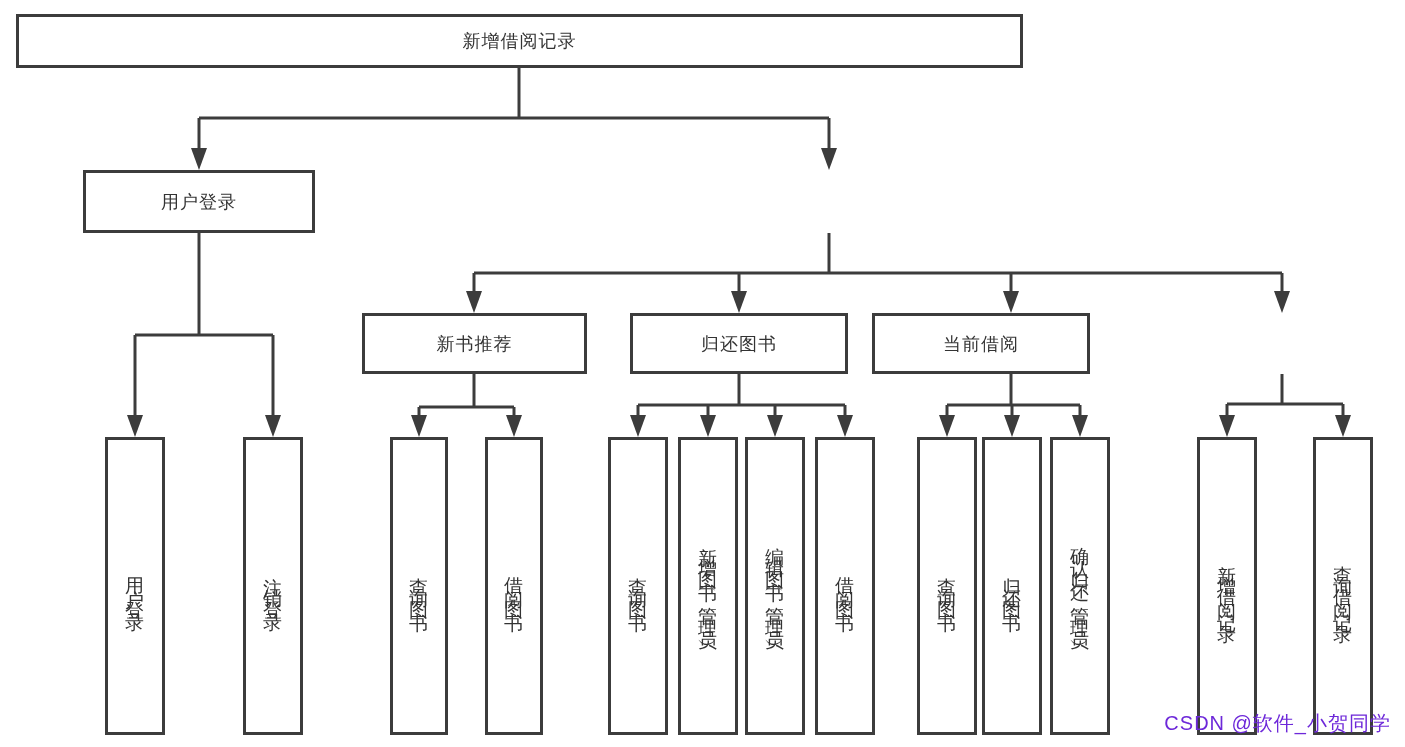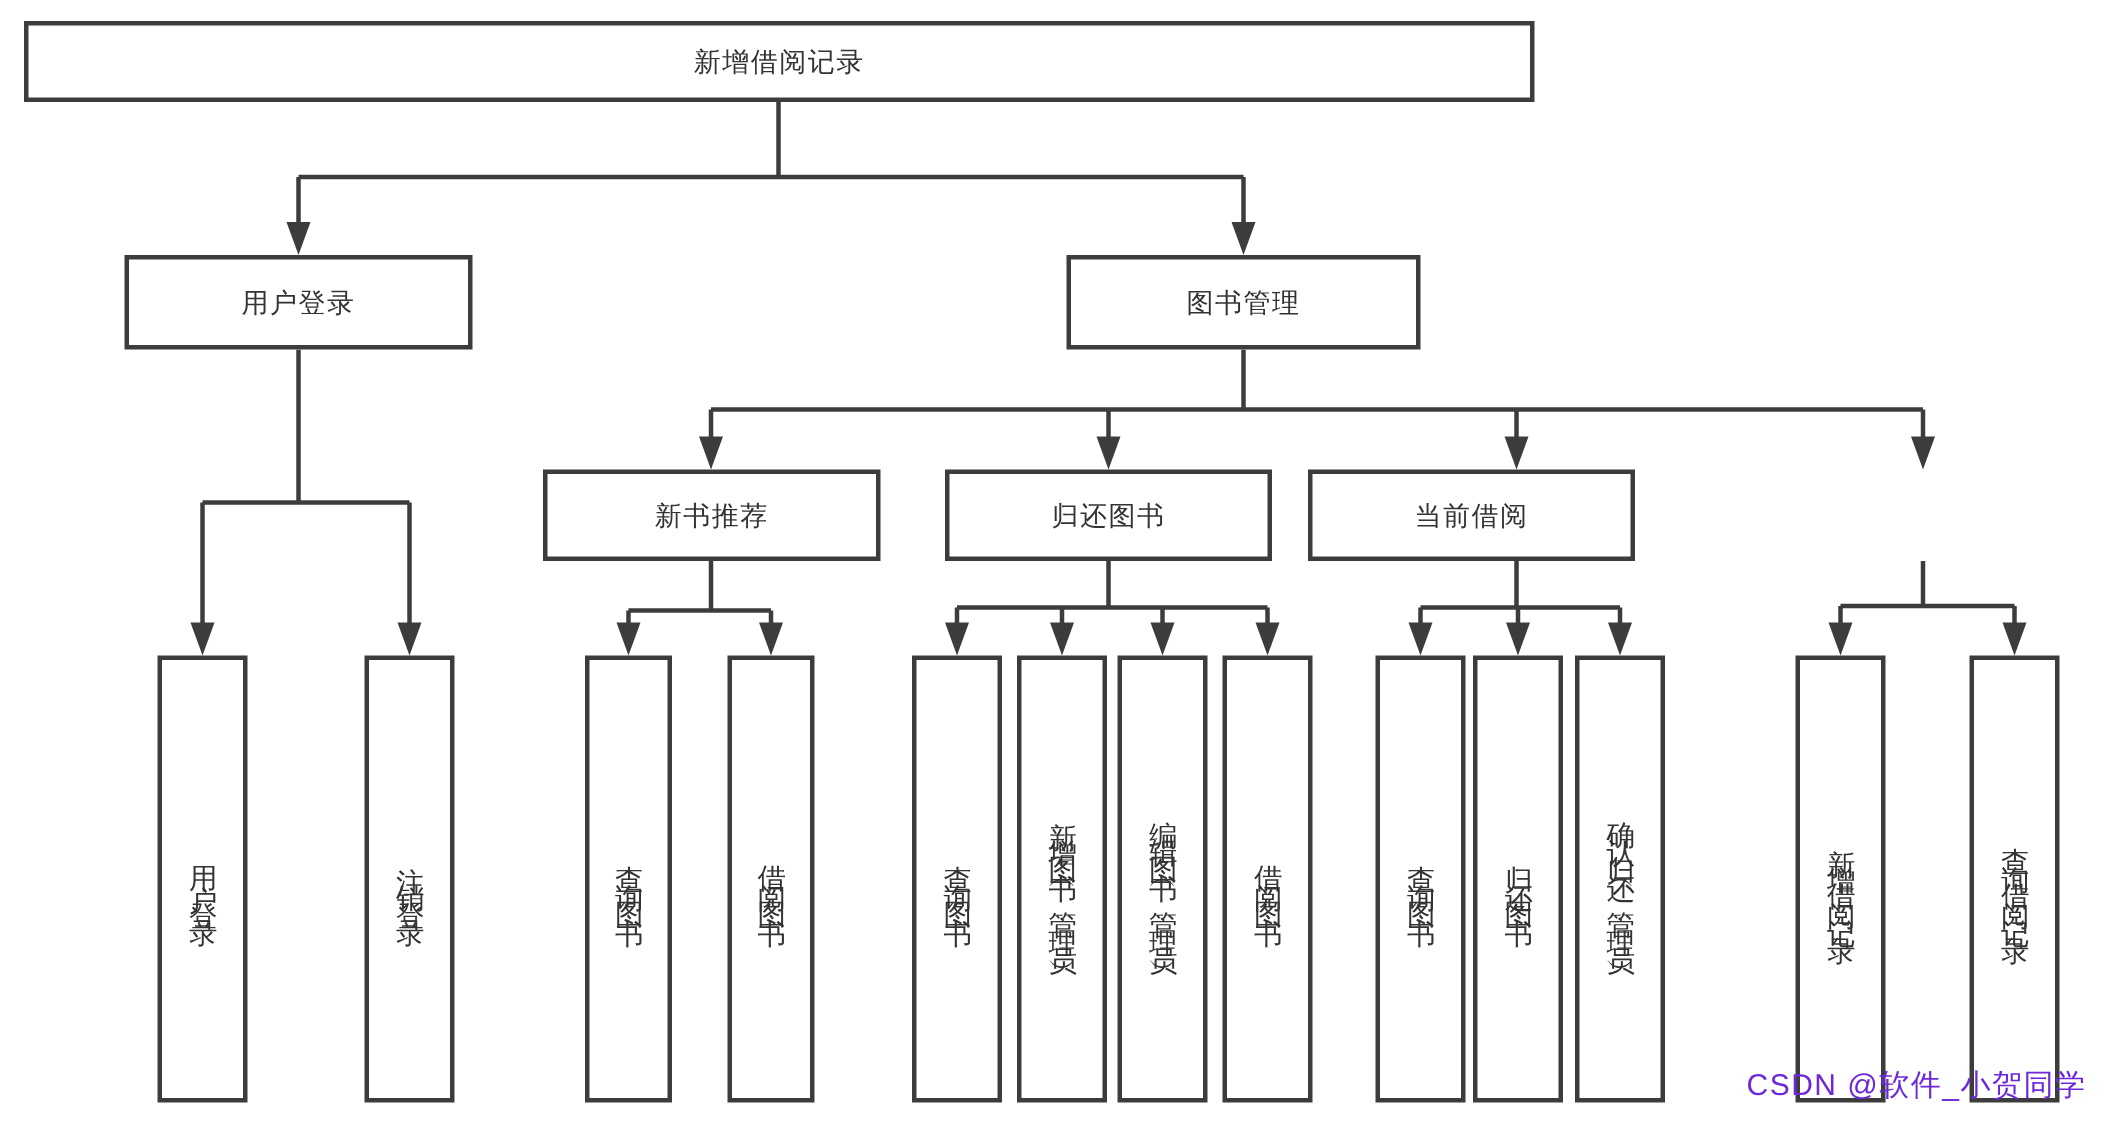--- a/index.html
+++ b/index.html
@@ -117,21 +117,20 @@
     <polygon class="arrow" points="939,415 955,415 947,437"></polygon>
     <polygon class="arrow" points="1004,415 1020,415 1012,437"></polygon>
     <polygon class="arrow" points="1072,415 1088,415 1080,437"></polygon>
     <polygon class="arrow" points="1219,415 1235,415 1227,437"></polygon>
     <polygon class="arrow" points="1335,415 1351,415 1343,437"></polygon>
   </svg>
 
   <div class="node" style="left:16px;top:14px;width:1007px;height:54px">新增借阅记录</div>
 
   <div class="node" style="left:83px;top:170px;width:232px;height:63px">用户登录</div>
-  <div class="node" style="left:711px;top:170px;width:236px;height:63px">图书管理</div>
 
   <div class="node" style="left:362px;top:313px;width:225px;height:61px">新书推荐</div>
   <div class="node" style="left:630px;top:313px;width:218px;height:61px">归还图书</div>
   <div class="node" style="left:872px;top:313px;width:218px;height:61px">当前借阅</div>
 
   <div class="leaf" style="left:105px;top:437px;width:60px;height:298px">
     <span class="vtext">用户登录</span>
   </div>
   <div class="leaf" style="left:243px;top:437px;width:60px;height:298px">
     <span class="vtext">注销登录</span>

